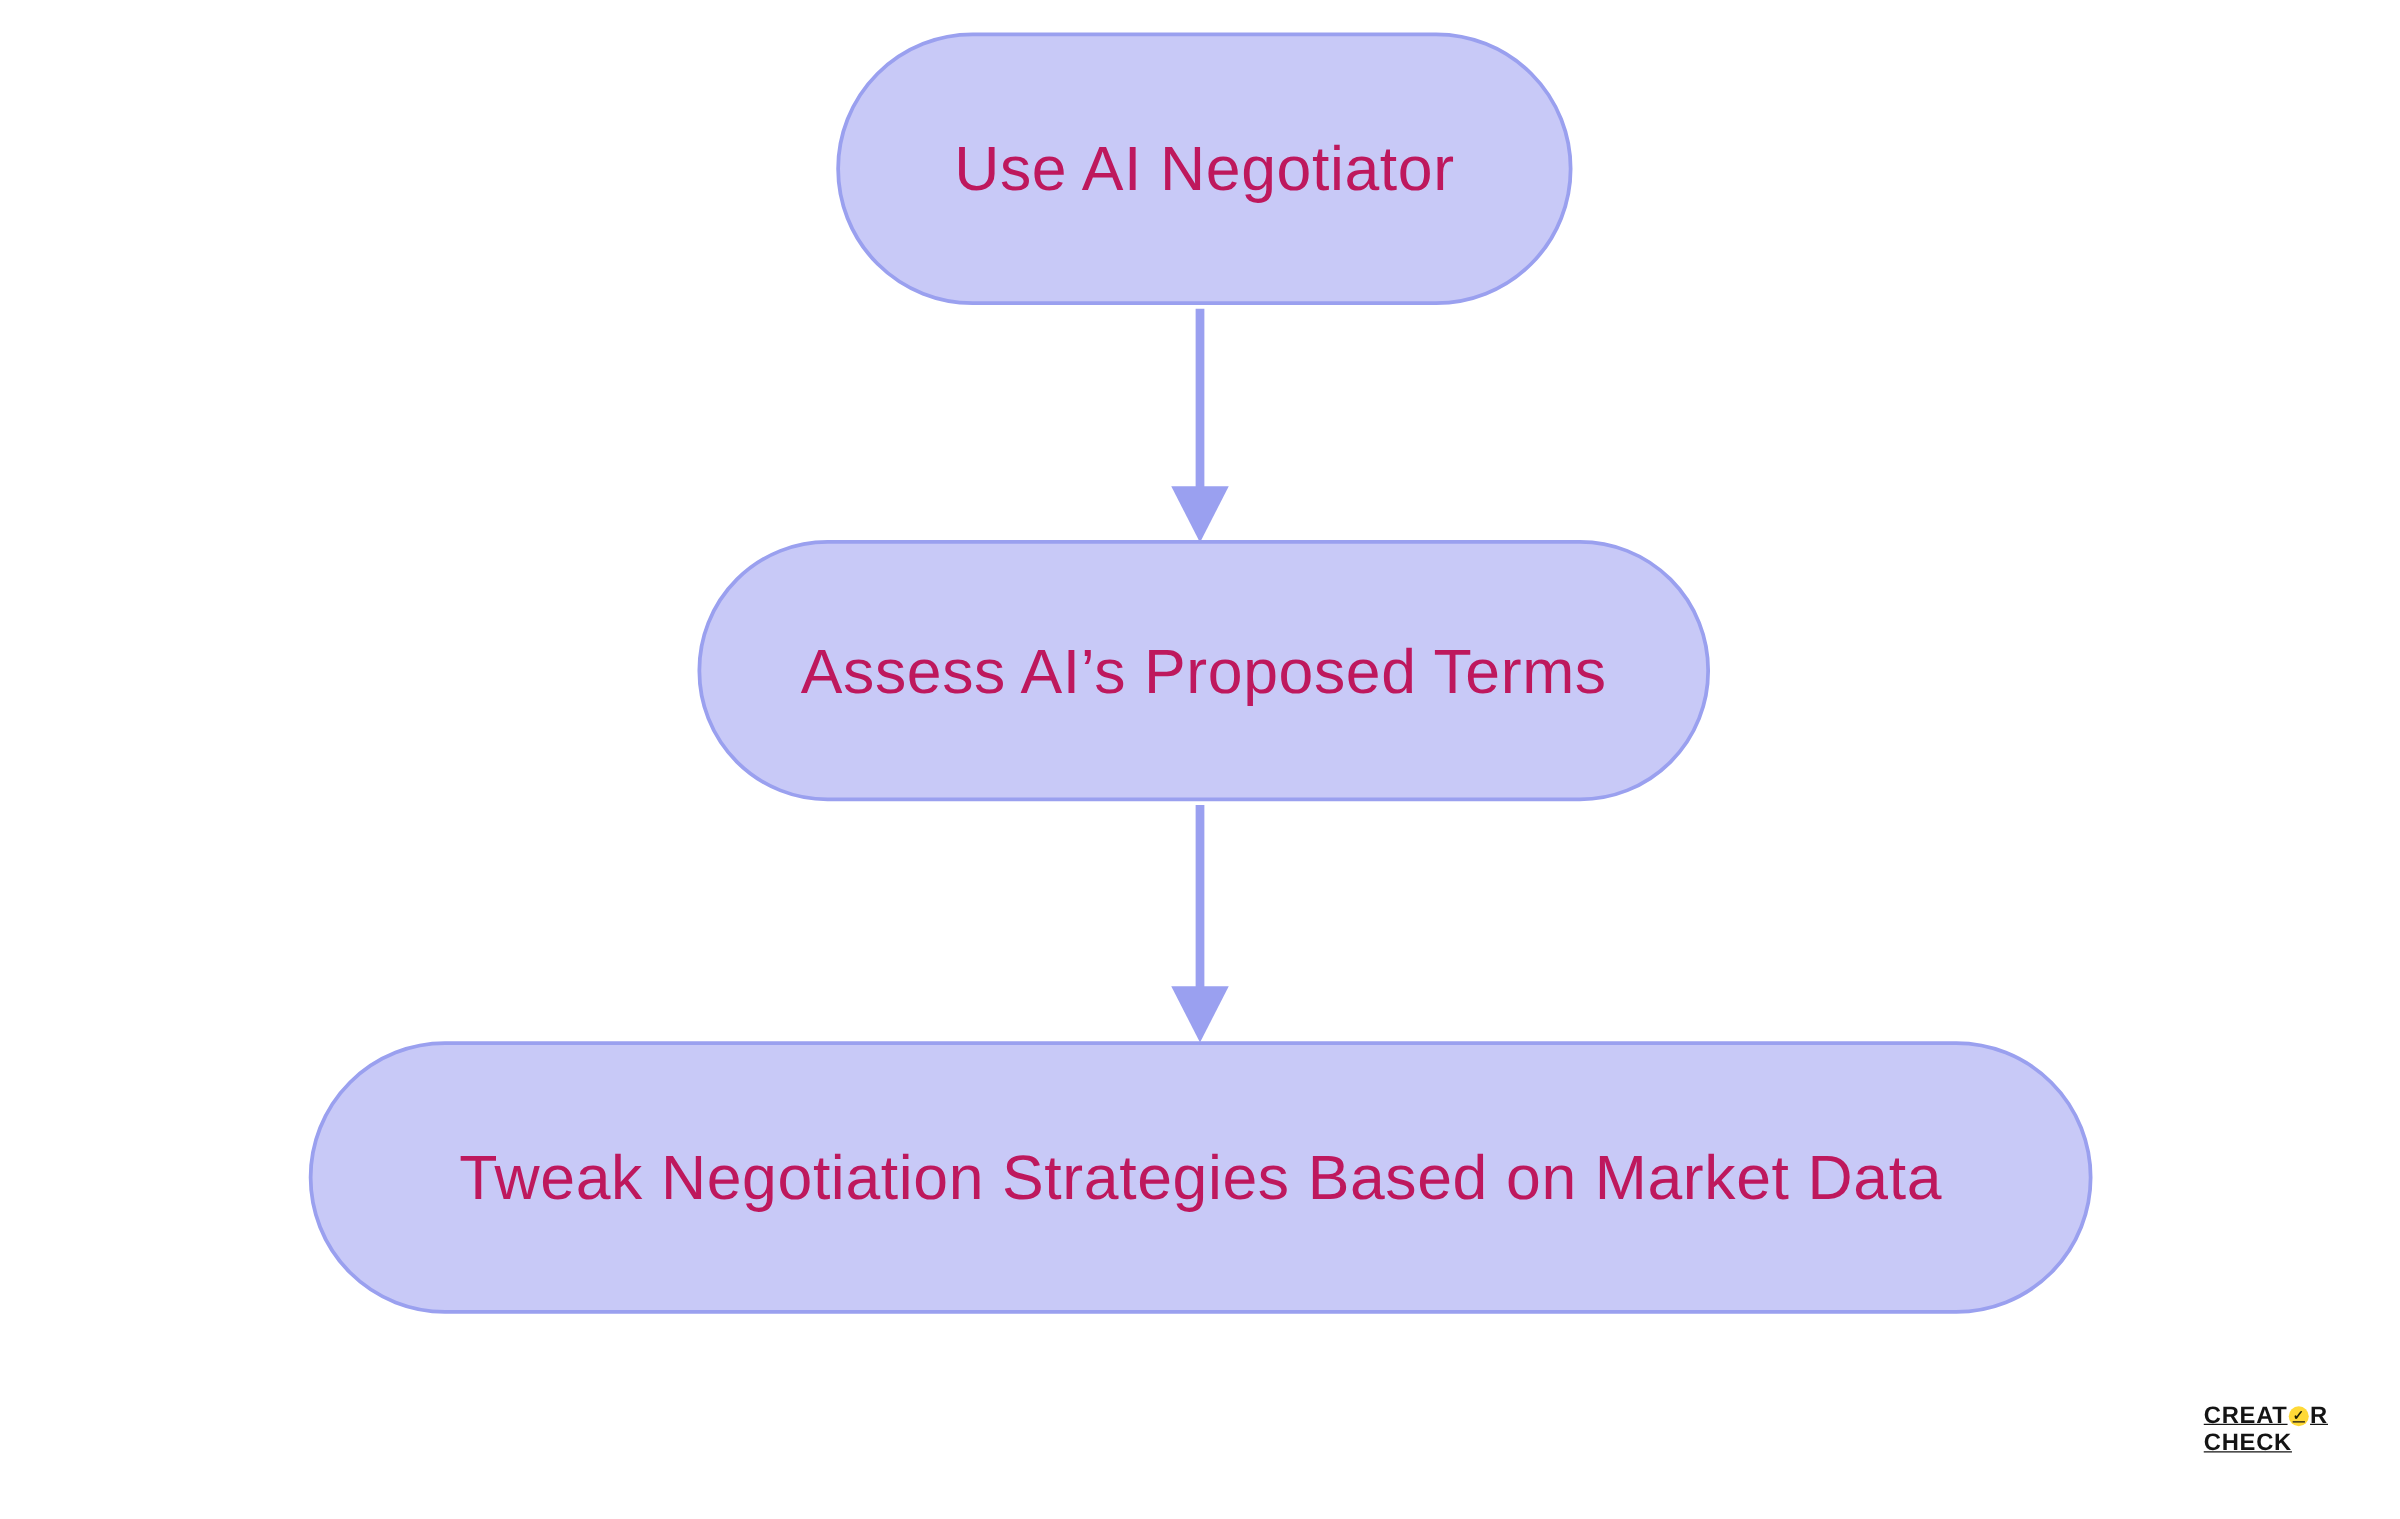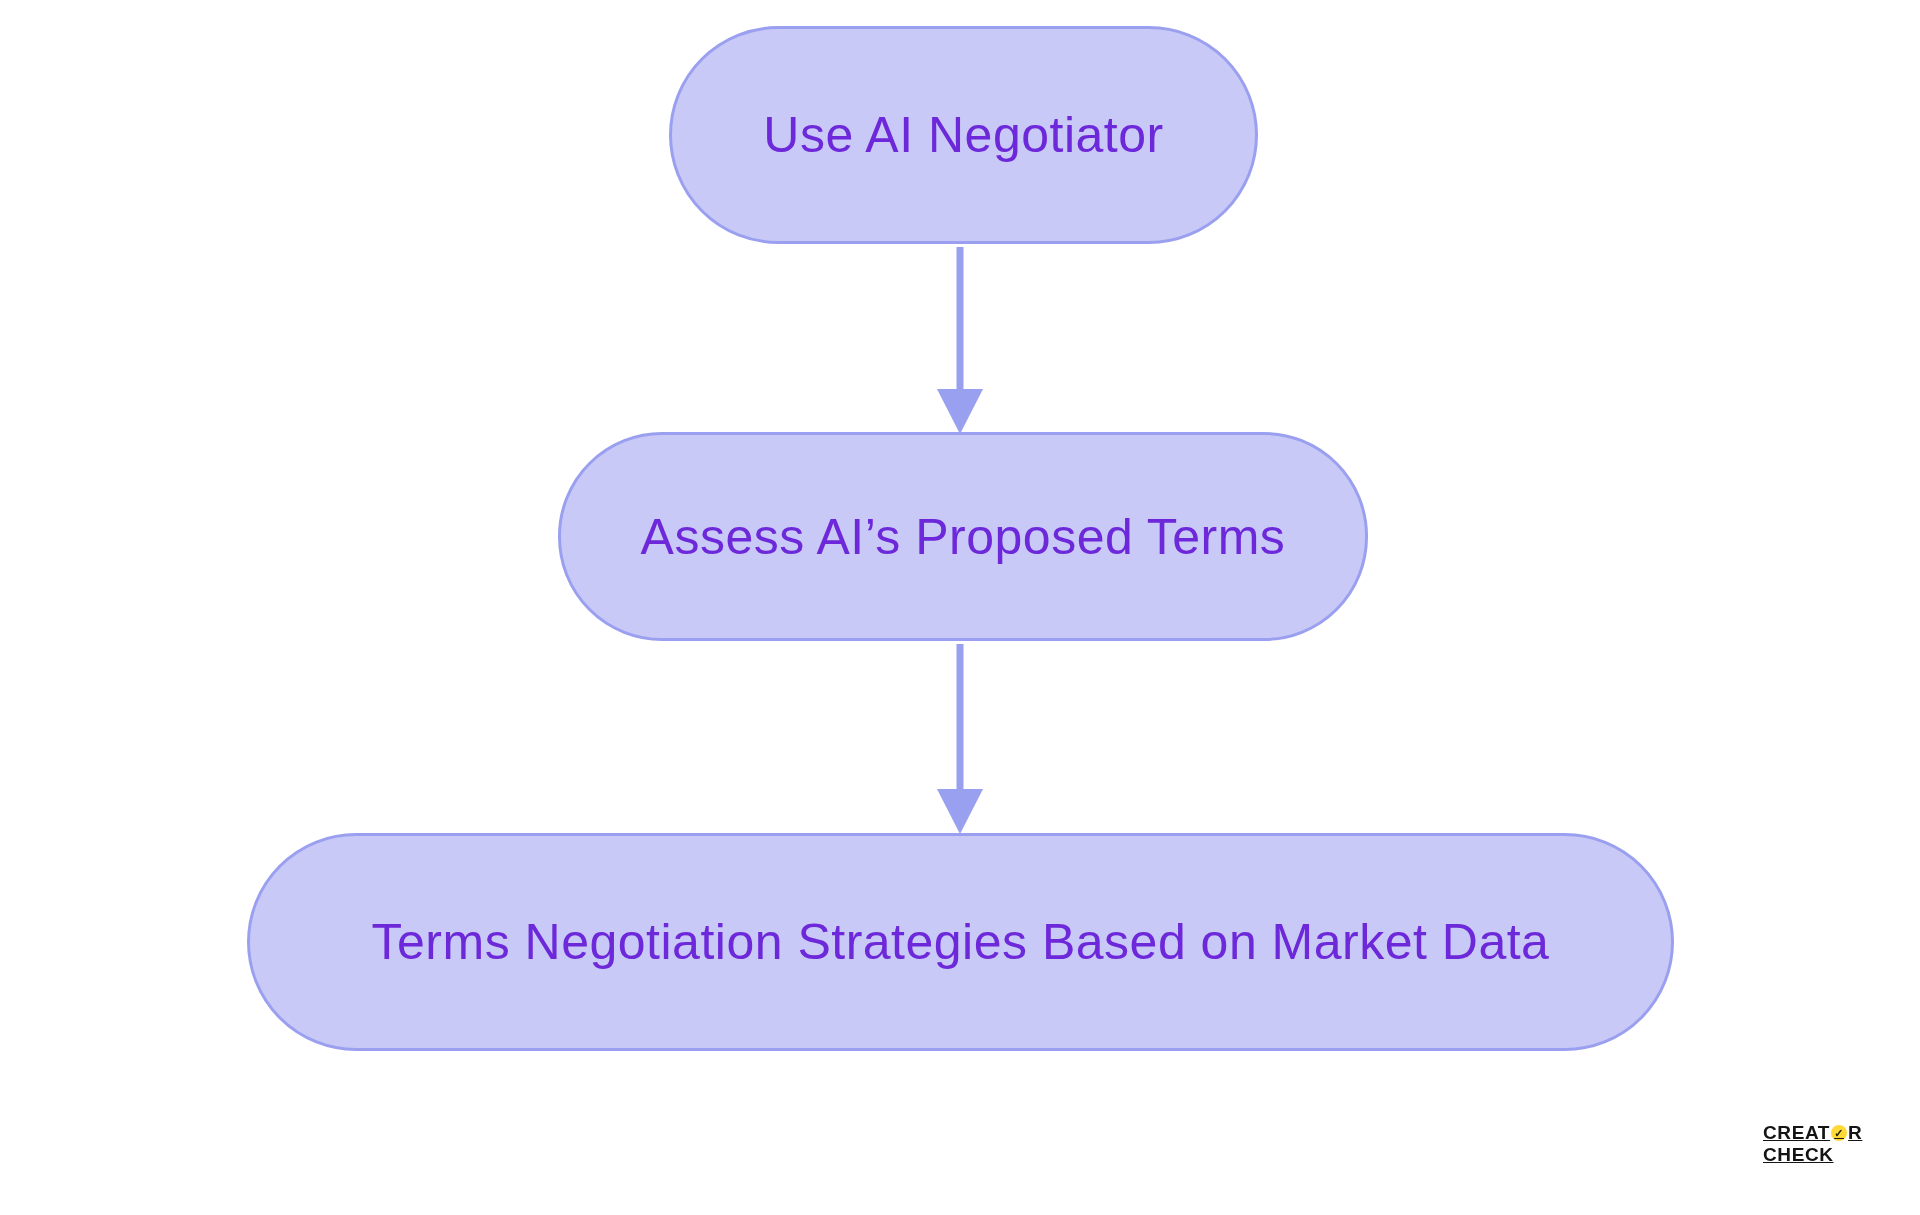--- a/index.html
+++ b/index.html
@@ -25,21 +25,21 @@
   }
   .flow-node {
     position: absolute;
     box-sizing: border-box;
     background: #c8c9f7;
     border: 3px solid #9aa0ef;
     display: flex;
     align-items: center;
     justify-content: center;
     text-align: center;
-    color: #6d28d9;
+    color: #be185d;
     font-size: 50px;
     font-weight: 400;
     letter-spacing: 0.5px;
   }
   .node-1 {
     left: 669px;
     top: 26px;
     width: 589px;
     height: 218px;
     border-radius: 109px;
@@ -107,21 +107,21 @@
 
   <div class="flow-node node-1">
     <span>Use AI Negotiator</span>
   </div>
 
   <div class="flow-node node-2">
     <span>Assess AI’s Proposed Terms</span>
   </div>
 
   <div class="flow-node node-3">
-    <span>Terms Negotiation Strategies Based on Market Data</span>
+    <span>Tweak Negotiation Strategies Based on Market Data</span>
   </div>
 
   <div class="watermark">
     <div class="wm-line">
       <span>CREAT</span>
         <span class="wm-badge">✓</span>
         <span>R</span>
     </div>
     <div class="wm-line">
       <span>CHECK</span>

